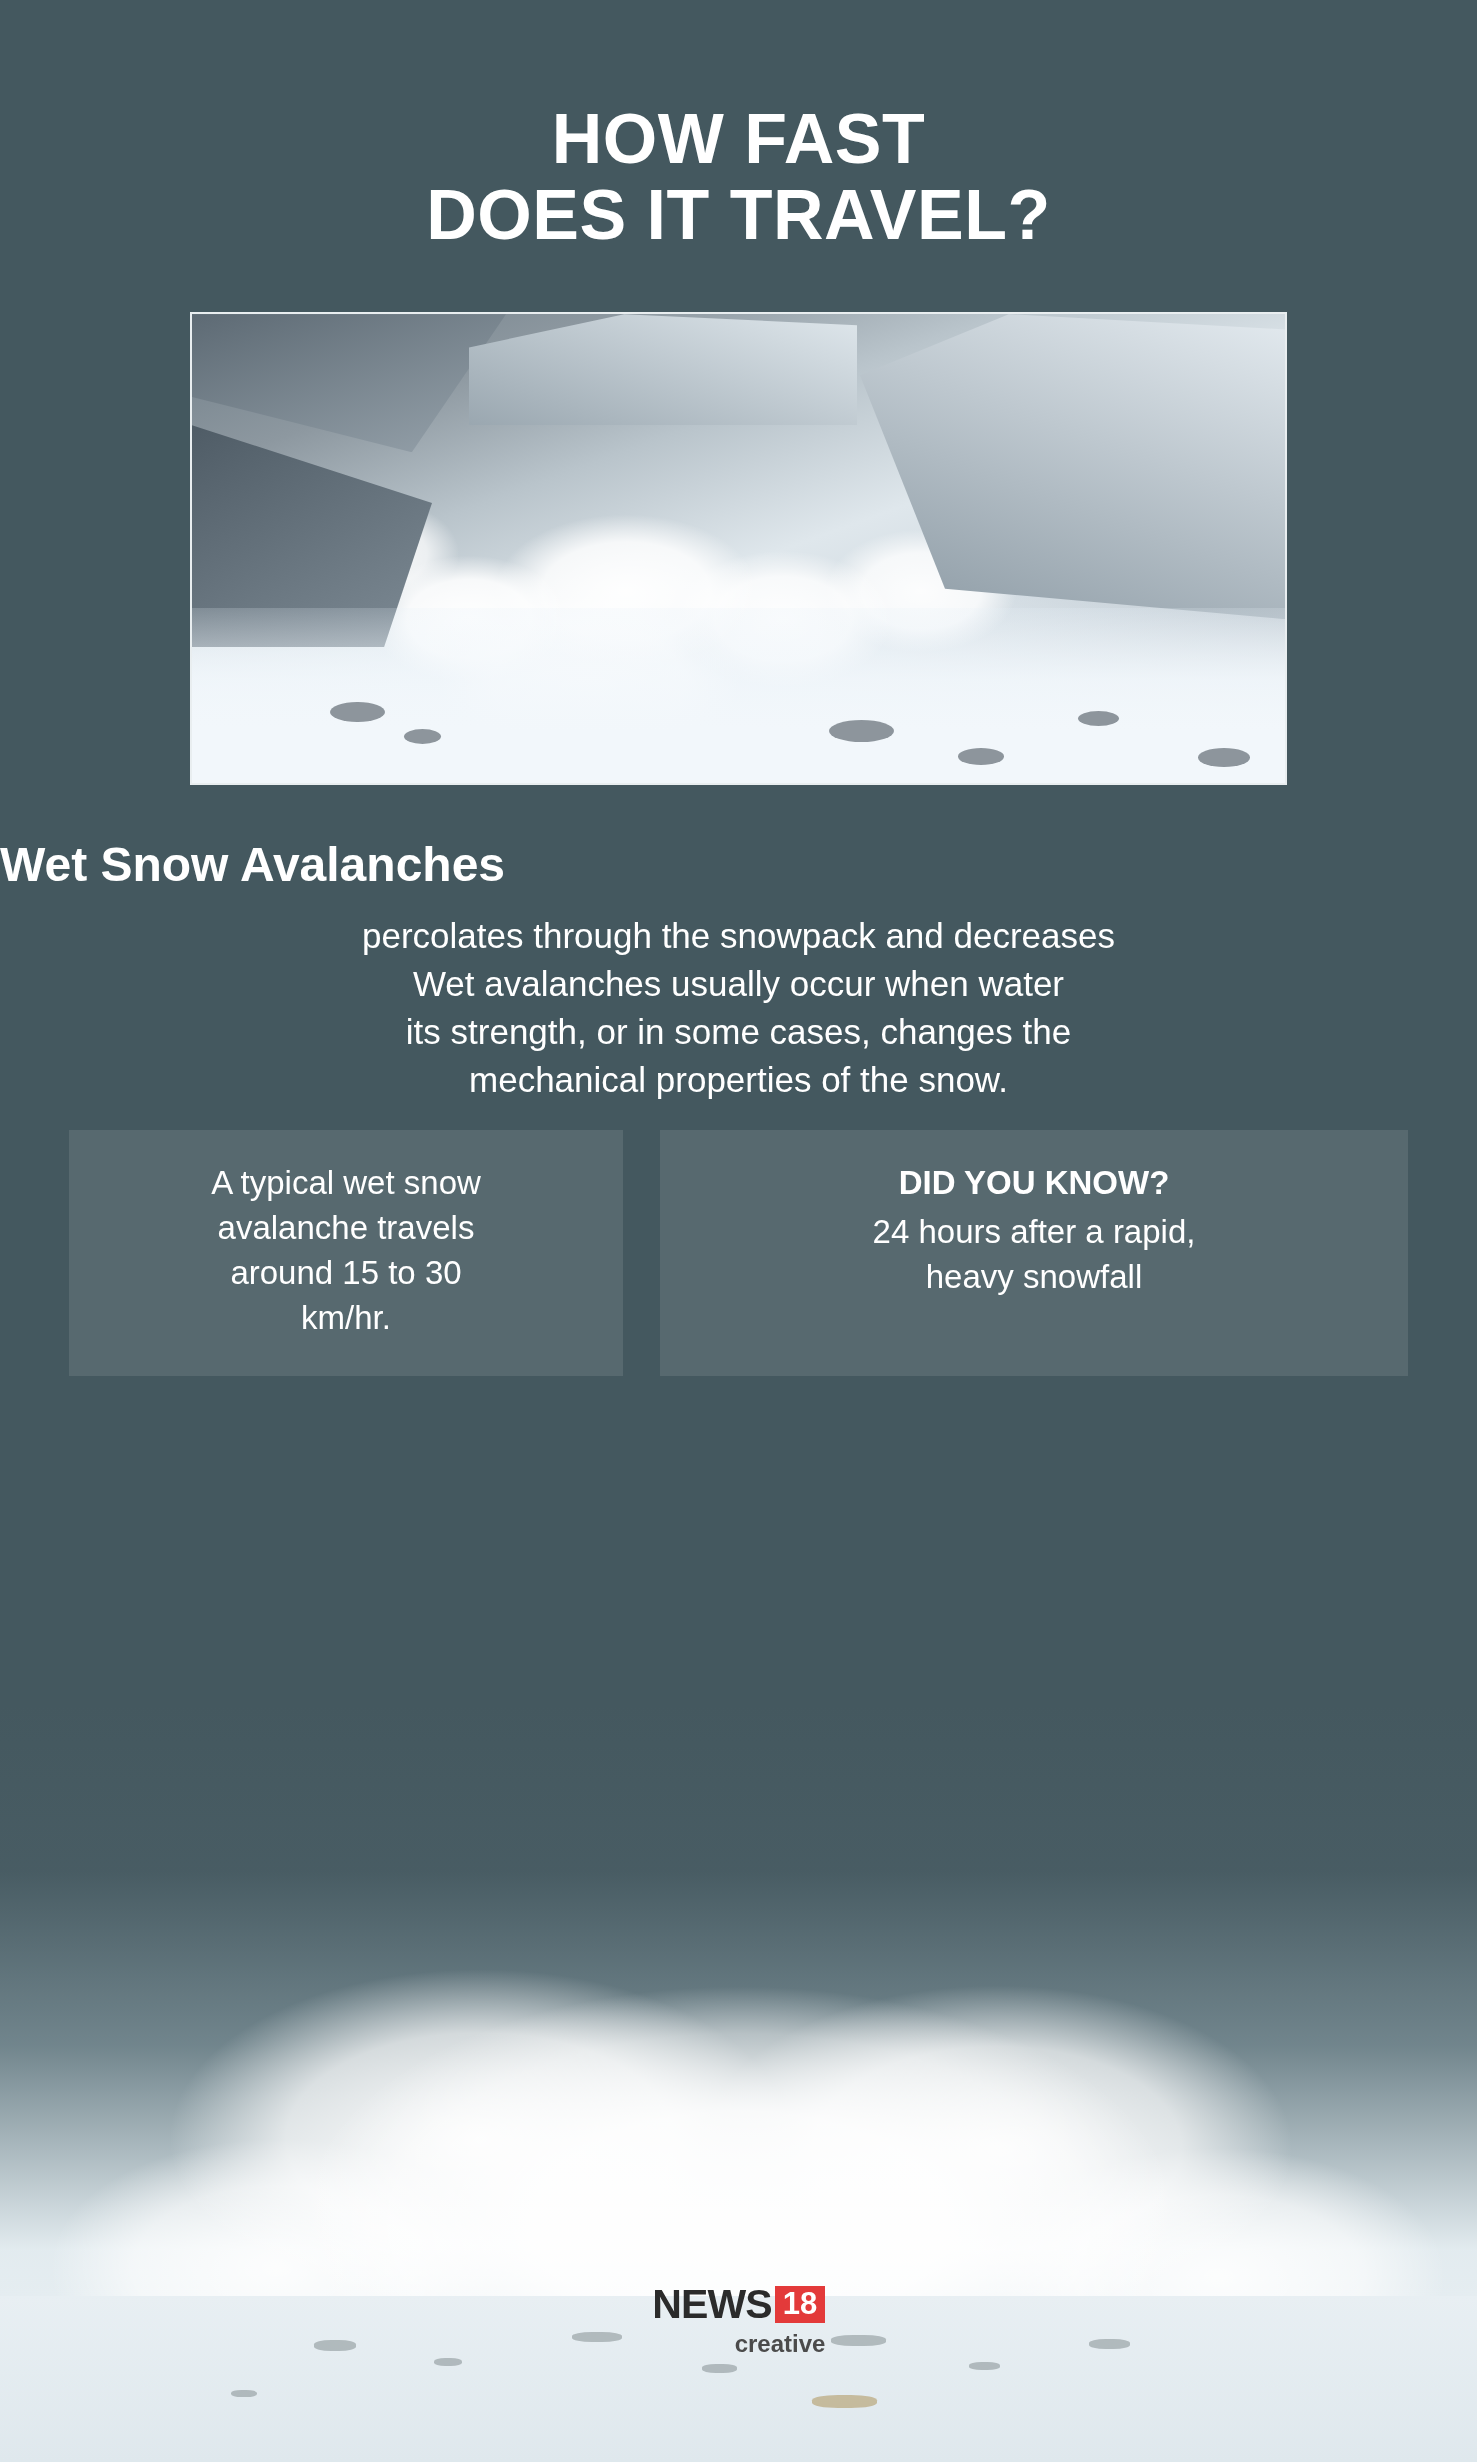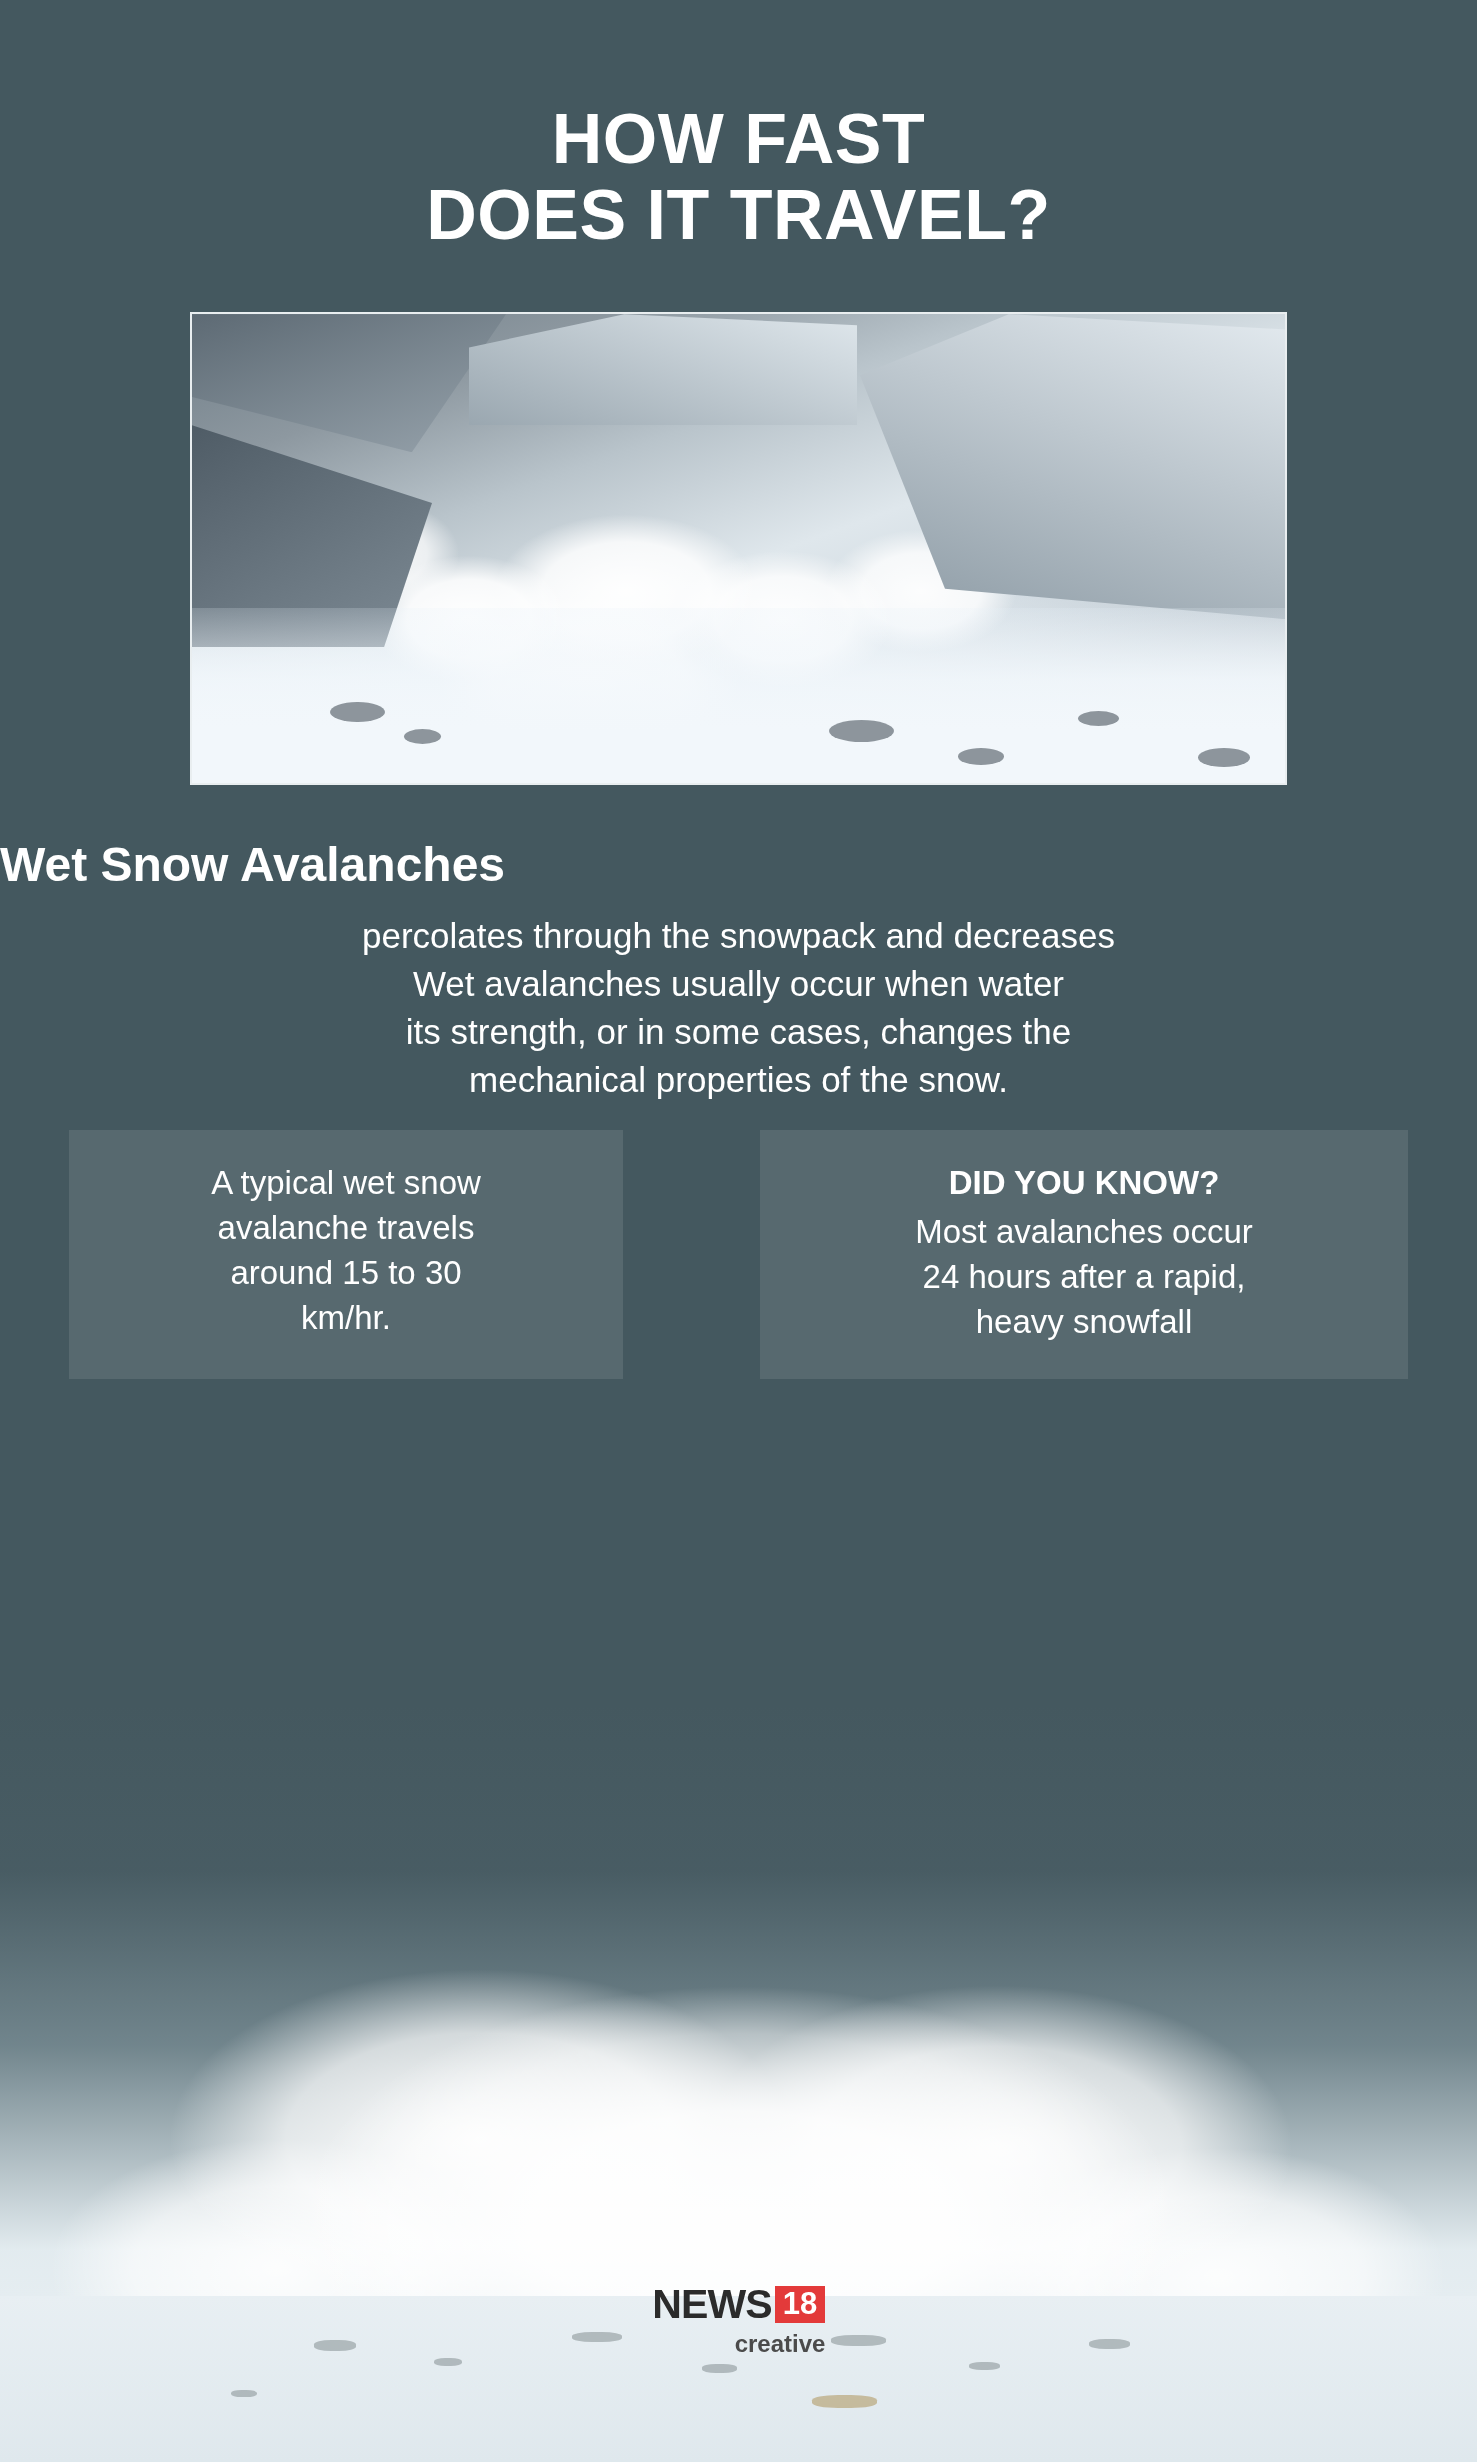--- a/index.html
+++ b/index.html
@@ -130,21 +130,21 @@
   }
   .fact-box {
     background:rgba(255,255,255,0.10);
     padding:31px 28px 35px;
     text-align:center;
     color:#ffffff;
     font-size:33px;
     line-height:1.36;
   }
   .fact-box.left  { width:554px; }
-  .fact-box.right { width:648px; }
+  .fact-box.right { width:748px; }
   .fact-box .head {
     display:block;
     font-weight:bold;
     margin-bottom:3.7px;
   }
   .fact-box .ln { display:block; }
   .fact-box b { font-weight:normal; }
 
   
   .bottom-photo {
@@ -263,21 +263,20 @@
 
     <div class="fact-box left">
       <span class="ln">A typical wet snow</span>
       <span class="ln">avalanche travels</span>
       <span class="ln"><span>around </span><b>15 to 30</b></span>
       <span class="ln"><b>km/hr.</b></span>
     </div>
 
     <div class="fact-box right">
       <span class="head">DID YOU KNOW?</span>
-      <span class="ln">Most avalanches occur</span>
       <span class="ln"><b>24 hours</b><span> after a rapid,</span></span>
       <span class="ln">heavy snowfall</span>
     </div>
 
   </div>
 
   <div class="logo-wrap">
     <div class="logo">
       <span class="news">NEWS</span>
       <span class="eighteen">18</span>

